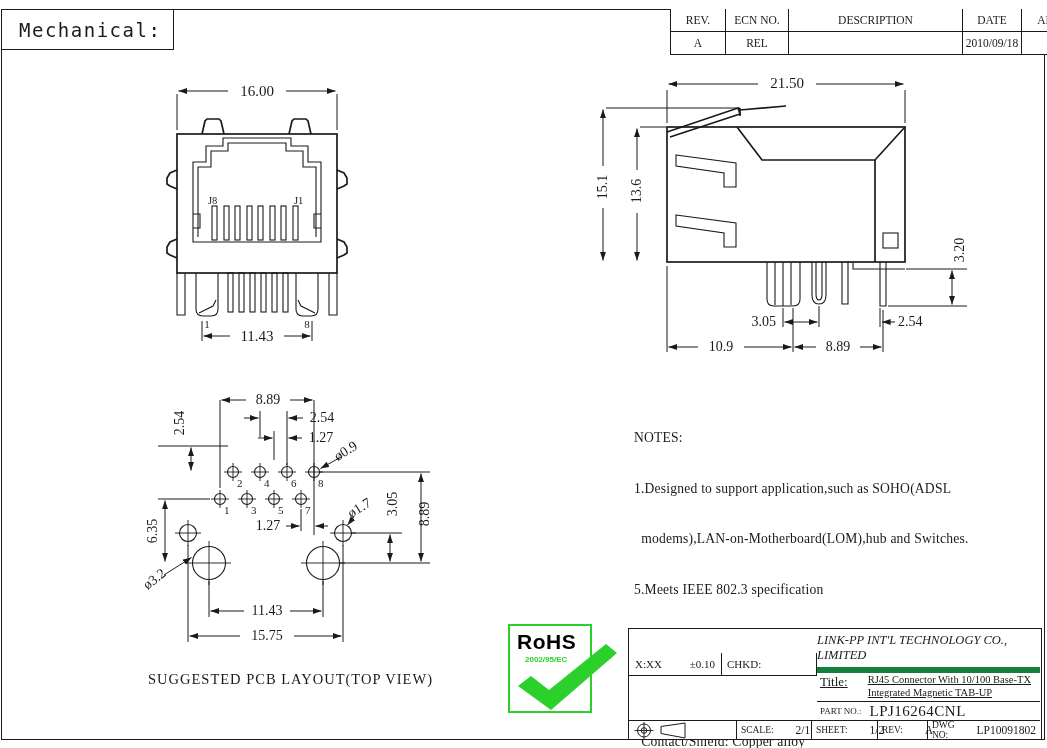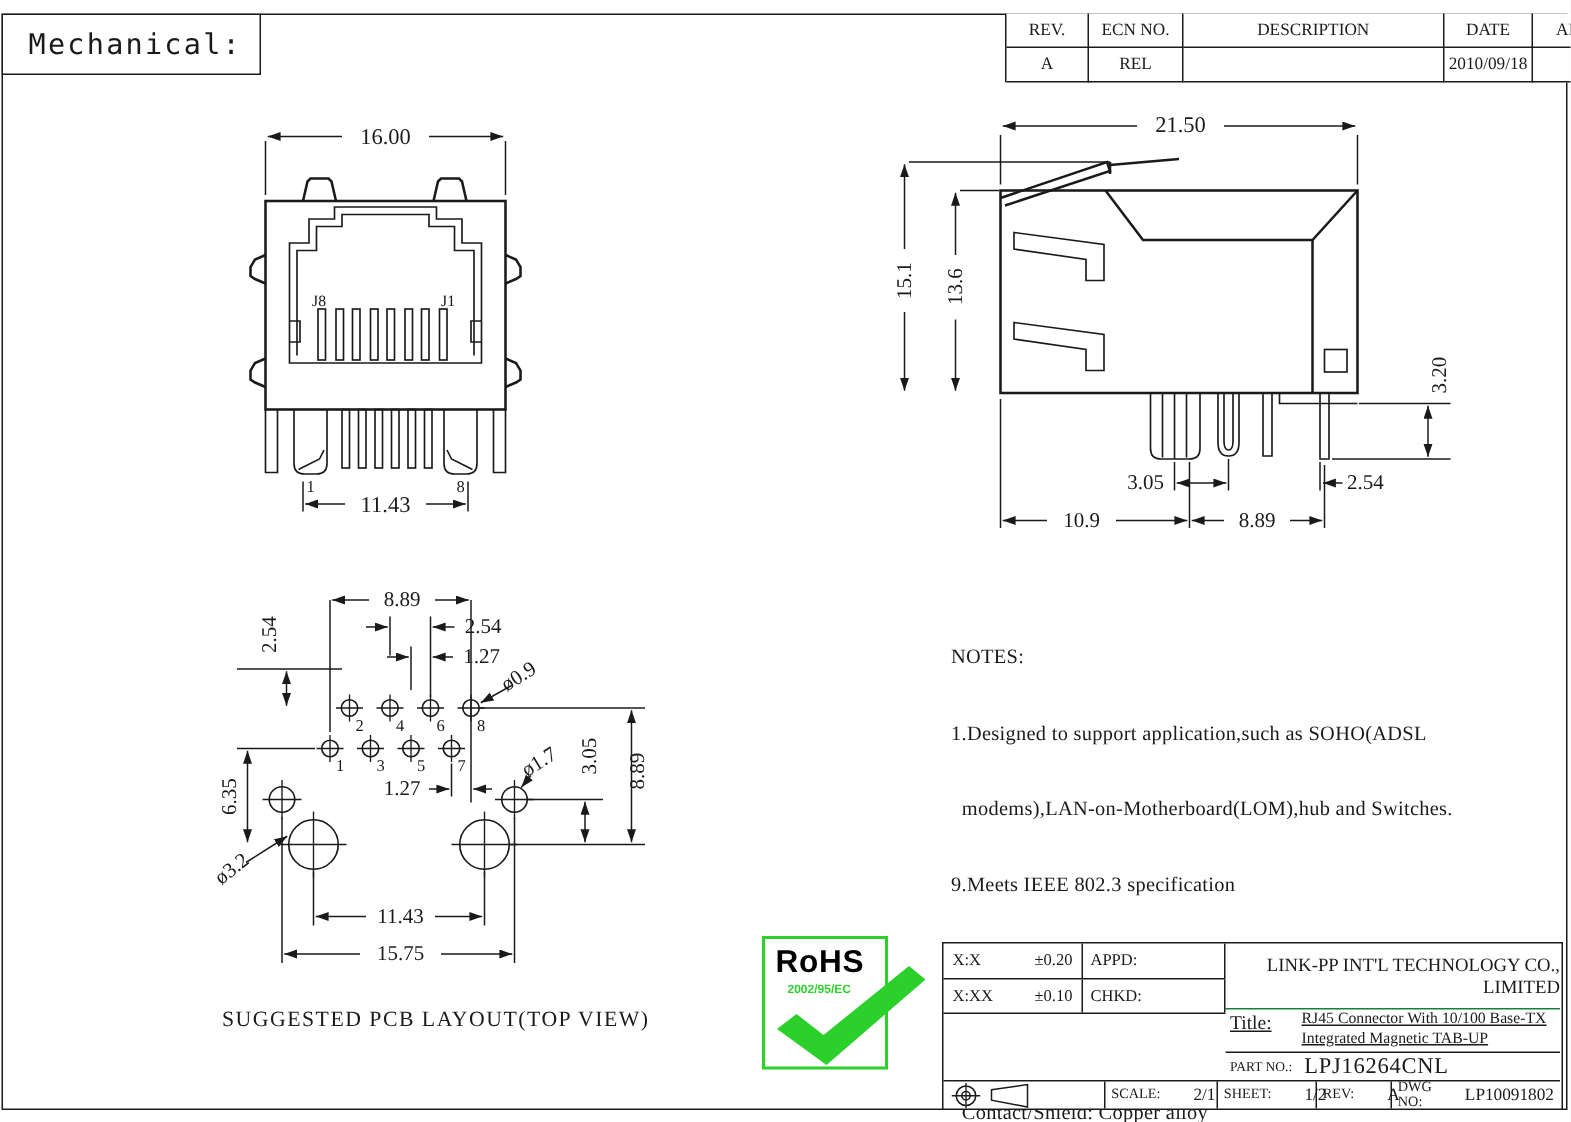--- a/index.html
+++ b/index.html
@@ -32,21 +32,21 @@
   
   #tblock{left:628px;top:628px;width:414px;height:112px;border:1.5px solid #1a1a1a;
           box-sizing:border-box;background:#fff;font-size:11px;}
   #tblock .row{position:absolute;left:0;width:188px;height:23.5px;display:flex;border-bottom:1px solid #1a1a1a;box-sizing:border-box;}
   #tblock .tol{width:93px;border-right:1px solid #1a1a1a;box-sizing:border-box;
                display:flex;align-items:center;padding:0 6px;justify-content:space-between;}
   #tblock .fld{width:95px;border-right:1px solid #1a1a1a;box-sizing:border-box;
                display:flex;align-items:center;padding:0 5px;gap:12px;}
   #right-sec{position:absolute;left:188px;top:0;width:223px;height:91px;}
   #company{height:44px;display:flex;align-items:center;justify-content:center;
-           border-bottom:1px solid #15803d;font-size:12.5px;box-sizing:border-box;text-align:right;}
+           border-bottom:6px solid #15803d;font-size:12.5px;box-sizing:border-box;text-align:left;font-style:italic;}
   #title-row{height:29px;border-bottom:1px solid #1a1a1a;box-sizing:border-box;
              display:flex;padding:1px 0 0 3px;gap:20px;text-decoration:underline;}
   #title-row .lbl{font-size:13px;}
   #title-row .tl{font-size:10.5px;line-height:12.5px;text-align:left;flex:1;}
   #part-row{height:18px;display:flex;align-items:center;gap:8px;padding-left:3px;}
   #part-row .lbl{font-size:9px;}
   #part-row .val{font-size:15px;letter-spacing:.5px;}
   #bottom-row{position:absolute;left:0;top:91px;width:411px;height:19px;display:flex;
               border-top:.5px solid #1a1a1a;box-sizing:border-box;}
   #bottom-row .cell{border-right:1px solid #1a1a1a;box-sizing:border-box;height:100%;
@@ -321,51 +321,41 @@
     <text x="16" y="198" font-size="14" text-anchor="middle" transform="rotate(-38 16 196)">ø3.2</text>
     <text x="127" y="230" font-size="14" text-anchor="middle">11.43</text>
     <text x="127" y="255" font-size="14" text-anchor="middle">15.75</text>
     <text x="8" y="299" font-size="14.5" letter-spacing="1">SUGGESTED PCB LAYOUT(TOP VIEW)</text>
   </svg>
 
   <div class="abs" id="notes">
     <div>NOTES:</div>
     <div>1.Designed to support application,such as SOHO(ADSL</div>
     <div>  modems),LAN-on-Motherboard(LOM),hub and Switches.</div>
-    <div>9.Meets IEEE 802.3 specification</div>
+    <div>5.Meets IEEE 802.3 specification</div>
     <div>3.Connector Materials:</div>
     <div>  Housing:Thermoplastic UL94V-0</div>
     <div>  Contact/Shield: Copper alloy</div>
     
     
     
     
     
   </div>
 
   <div class="abs" id="rohs">
     <div class="box"></div>
     <span class="word">RoHS</span>
     <span class="dir">2002/95/EC</span>
     <svg style="position:absolute;left:2px;top:22px" width="108" height="72" viewBox="0 0 108 72">
       <polygon points="8,42 21,32 39,46 96,0 107,9 41,66" fill="#2bd02b"></polygon>
     </svg>
   </div>
 
   <div class="abs" id="tblock">
-    <div class="row" style="top:0">
-      <div class="tol">
-        <span>X:X</span>
-        <span>±0.20</span>
-      </div>
-      <div class="fld">
-        <span>APPD:</span>
-        <span></span>
-      </div>
-    </div>
     <div class="row" style="top:23.5px">
       <div class="tol">
         <span>X:XX</span>
         <span>±0.10</span>
       </div>
       <div class="fld">
         <span>CHKD:</span>
         <span></span>
       </div>
     </div>

